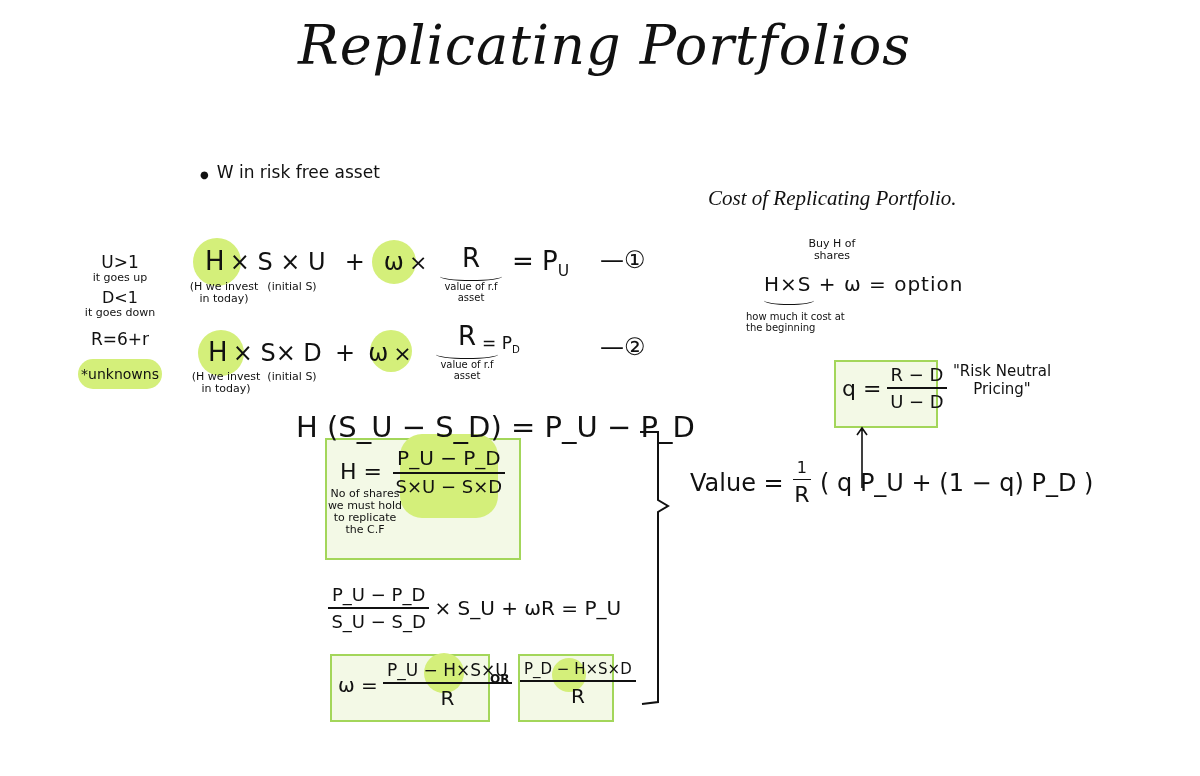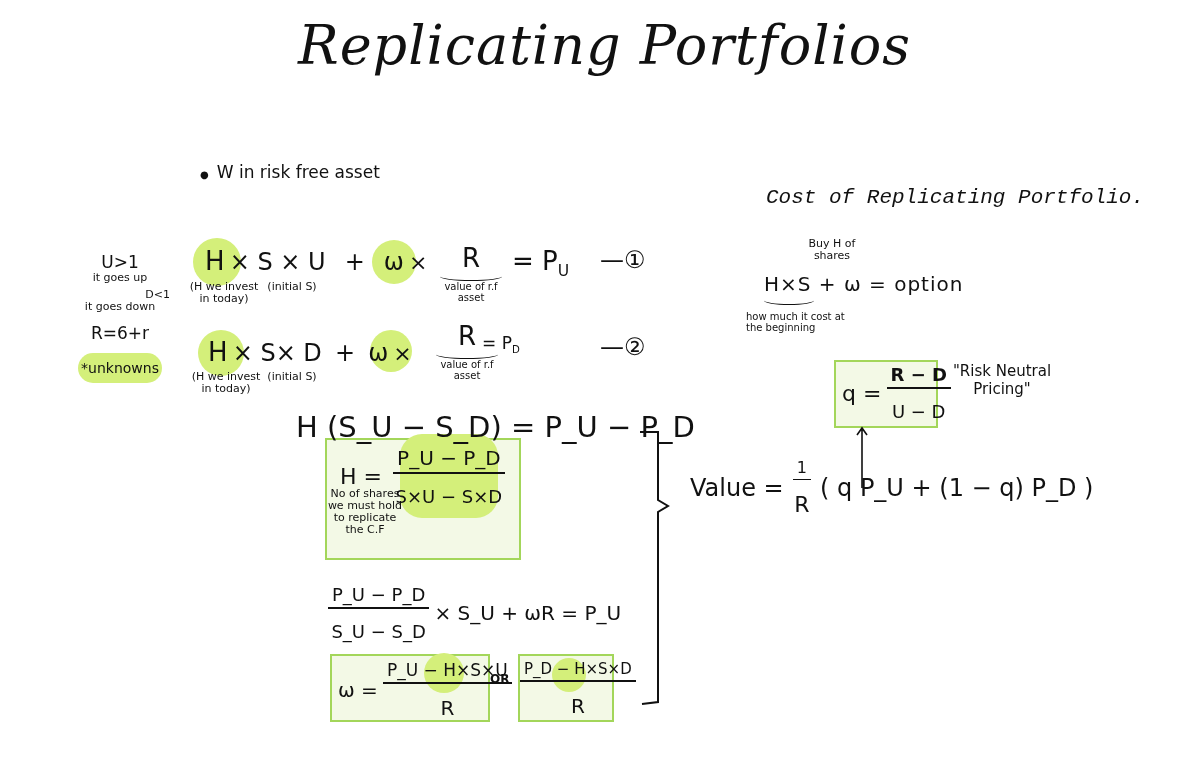--- a/index.html
+++ b/index.html
@@ -7,41 +7,41 @@
     width:1200px; height:776px; background:#ffffff; position:relative; overflow:hidden;
     font-family: "DejaVu Sans", sans-serif; color:#111;
   }
   .abs { position:absolute; }
   .hand { font-family: "DejaVu Sans", sans-serif; color:#111; white-space:nowrap; }
   .hl { position:absolute; background:#d4ef7a; border-radius:50%; z-index:0; }
   .box { position:absolute; background:#f3f9e6; border:2px solid #a3d65a; z-index:0; }
   .z1 { z-index:1; }
   .frac { display:inline-flex; flex-direction:column; align-items:center; vertical-align:middle; }
   .frac .num { border-bottom:2px solid #111; padding:0 4px 2px; }
-  .frac .den { padding-top:12px; }
+  .frac .den { padding-top:2px; }
   .small { font-size:11px; line-height:12px; text-align:center; }
   .xs { font-size:10px; line-height:11px; text-align:center; }
   .brace-under { display:block; height:8px; border-bottom:1.5px solid #111; border-radius:0 0 50% 50%; }
   sub { font-size:60%; }
 </style>
 </head>
 <body>
 
 <div class="abs hand z1" style="left:298px; top:14px; font-size:54px; font-family:'DejaVu Serif', serif; font-style:italic; letter-spacing:1px;">Replicating Portfolios</div>
 
 <div class="abs" style="left:200px; top:162px;">
   <div class="hand" style="font-size:17px;">
     <span style="font-size:10px; margin-right:8px;">●</span><span>W in risk free asset</span>
   </div>
 </div>
 
 <div class="abs" style="left:70px; top:252px; width:100px; text-align:center;">
   <div class="hand" style="font-size:17px;">U&gt;1</div>
   <div class="hand small">it goes up</div>
-  <div class="hand" style="font-size:11px; margin-top:4px;text-align:right;">D&lt;1</div>
+  <div class="hand" style="font-size:16px; margin-top:4px;">D&lt;1</div>
   <div class="hand small">it goes down</div>
   <div class="hand" style="font-size:17px; margin-top:10px;">R=6+r</div>
   <div style="position:relative; margin-top:10px; height:30px;">
     <div class="hl" style="left:8px; top:0; width:84px; height:30px; border-radius:15px;"></div>
     <div class="hand z1" style="position:relative; font-size:14px; line-height:30px;">*unknowns</div>
   </div>
 </div>
 
 <div class="hl" style="left:193px; top:238px; width:48px; height:48px;"></div>
 <div class="hl" style="left:372px; top:240px; width:44px; height:44px;"></div>
@@ -122,33 +122,33 @@
   <span class="frac">
     <span class="hand num" style="font-size:15px;">P_D − H×S×D</span>
     <span class="hand den" style="font-size:20px;">R</span>
   </span>
 </div>
 
 <svg class="abs" style="left:636px; top:428px;" width="50" height="280" viewBox="0 0 50 280">
   <path d="M4 4 L22 4 L22 72 L32 78 L22 84 L22 274 L6 276" fill="none" stroke="#111" stroke-width="2"></path>
 </svg>
 
-<div class="abs hand" style="left:766px; top:186px; font-size:21px; font-family:Liberation Mono, monospace; font-style:italic;">Cost of Replicating Portfolio.</div>
+<div class="abs hand" style="left:708px; top:186px; font-size:21px; font-family:Liberation Serif, serif; font-style:italic;">Cost of Replicating Portfolio.</div>
 <div class="abs hand small" style="left:800px; top:238px; width:64px; white-space:normal;">Buy H of shares</div>
 <div class="abs hand" style="left:764px; top:272px; font-size:20px; letter-spacing:1px;">H×S + ω = option</div>
 <div class="abs" style="left:764px; top:296px; width:50px;">
     <span class="brace-under"></span>
   </div>
 <div class="abs hand xs" style="left:746px; top:311px; width:104px; text-align:left; white-space:normal;">how much it cost at the beginning</div>
 
 <div class="box" style="left:834px; top:360px; width:100px; height:64px;"></div>
 <div class="abs z1" style="left:842px; top:364px;">
   <span class="hand" style="font-size:22px; vertical-align:middle;">q =</span>
   <span class="frac">
-    <span class="hand num" style="font-size:18px;font-weight:bold;">R − D</span>
+    <span class="hand num" style="font-size:18px;">R − D</span>
     <span class="hand den" style="font-size:18px;">U − D</span>
   </span>
 </div>
 <div class="abs hand" style="left:952px; top:362px; width:100px; font-size:15px; text-align:center; white-space:normal;">"Risk Neutral Pricing"</div>
 <svg class="abs" style="left:855px; top:426px;" width="14" height="64" viewBox="0 0 14 64">
   <path d="M7 62 L7 3 M2 9 L7 2 L12 9" fill="none" stroke="#111" stroke-width="1.6"></path>
 </svg>
 
 <div class="abs" style="left:690px; top:458px;">
   <span class="hand" style="font-size:24px; vertical-align:middle;">Value =</span>

